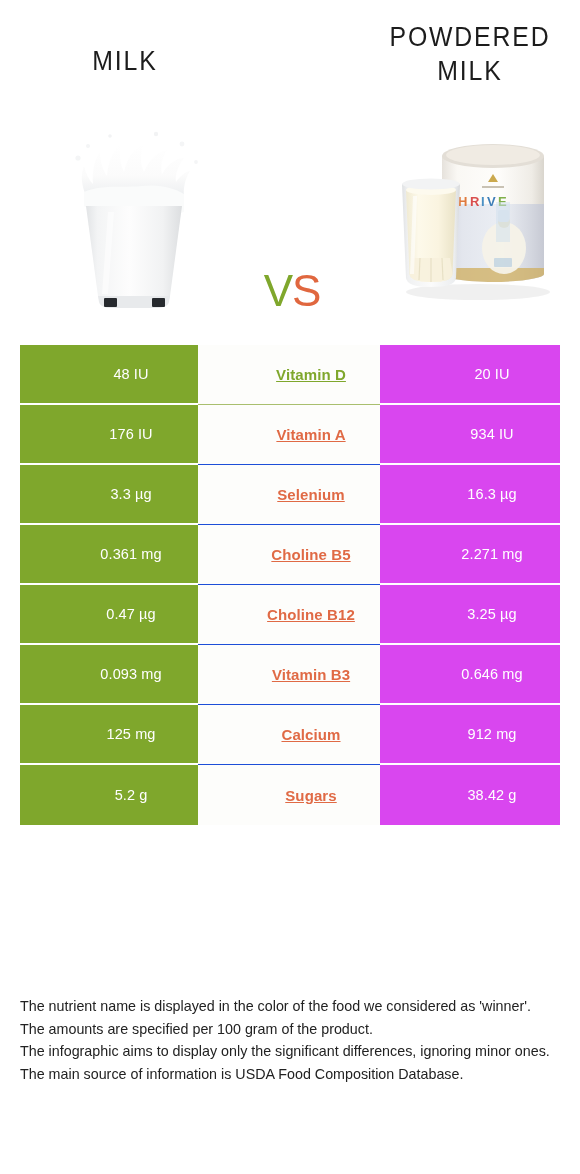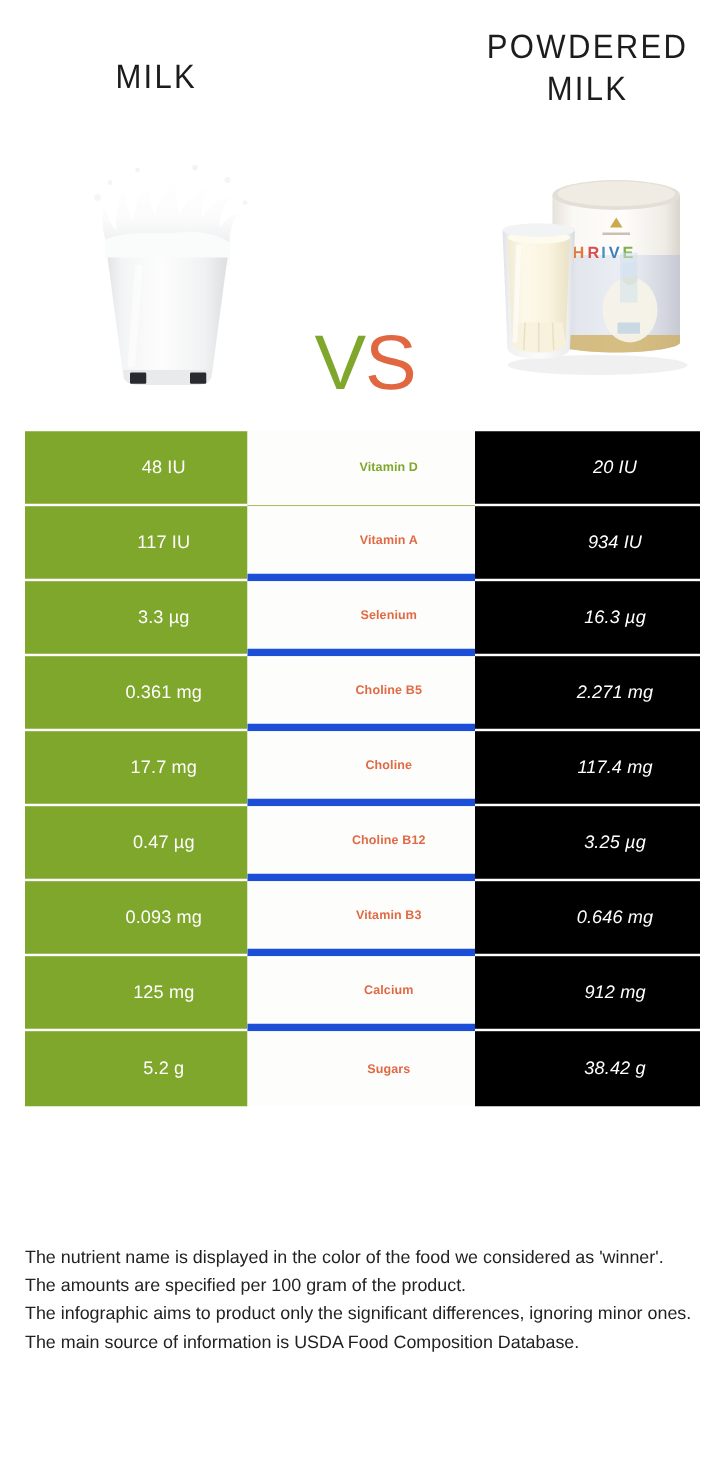--- a/index.html
+++ b/index.html
@@ -38,21 +38,21 @@
   .img-left  { left: 52px; top: 0px;  width: 160px; height: 212px; }
   .img-right { left: 386px; top: 8px; width: 170px; height: 200px; }
 
   .vs {
     position: absolute;
     left: 222px; top: 160px;
     width: 140px;
     text-align: center;
     font-family: "Liberation Sans", sans-serif;
     font-weight: 400;
-    font-size: 62px;
+    font-size: 44px;
     line-height: 62px;
     letter-spacing: -1px;
   }
   .vs .v { color: #7FA72C; }
   .vs .s { color: #E0673F; }
 
   
   .table {
     position: absolute;
     left: 20px;
@@ -75,33 +75,33 @@
   .cell-left {
     width: 178px;
     background: #7FA72C;
     color: #ffffff;
     border-bottom: 2px solid #ffffff;
   }
   .cell-mid {
     width: 182px;
     background: #fdfdfb;
     font-weight: bold;
-    font-size: 10px;
+    font-size: 15px;
+    text-decoration: underline;
   }
   .cell-right {
     width: 180px;
-    background: #000000;
+    background: #d946ef;
     color: #ffffff;
     border-bottom: 2px solid #ffffff;
-    font-style: italic;
   }
   .row:last-child .cell-left,
   .row:last-child .cell-right { border-bottom: none; }
   .cell-mid.win-green { color: #7FA72C; border-bottom: 1px solid #a9bf6e; }
-  .cell-mid.win-orange { color: #E06A45; border-bottom: 6px solid #1d4ed8; }
+  .cell-mid.win-orange { color: #E06A45; border-bottom: 1px solid #1d4ed8; }
   .row:last-child .cell-mid { border-bottom: none; }
 
   
   .footer {
     position: absolute;
     left: 20px;
     top: 995px;
     width: 540px;
     text-align: left;
     font-size: 14.3px;
@@ -267,40 +267,35 @@
     </div>
   </div>
 
   <div class="table">
       <div class="row">
         <div class="cell cell-left">48 IU</div>
         <div class="cell cell-mid win-green">Vitamin D</div>
         <div class="cell cell-right">20 IU</div>
       </div>
       <div class="row">
-        <div class="cell cell-left">117 IU</div>
+        <div class="cell cell-left">176 IU</div>
         <div class="cell cell-mid win-orange">Vitamin A</div>
         <div class="cell cell-right">934 IU</div>
       </div>
       <div class="row">
         <div class="cell cell-left">3.3 µg</div>
         <div class="cell cell-mid win-orange">Selenium</div>
         <div class="cell cell-right">16.3 µg</div>
       </div>
       <div class="row">
         <div class="cell cell-left">0.361 mg</div>
         <div class="cell cell-mid win-orange">Choline B5</div>
         <div class="cell cell-right">2.271 mg</div>
       </div>
       <div class="row">
-        <div class="cell cell-left">17.7 mg</div>
-        <div class="cell cell-mid win-orange">Choline</div>
-        <div class="cell cell-right">117.4 mg</div>
-      </div>
-      <div class="row">
         <div class="cell cell-left">0.47 µg</div>
         <div class="cell cell-mid win-orange">Choline B12</div>
         <div class="cell cell-right">3.25 µg</div>
       </div>
       <div class="row">
         <div class="cell cell-left">0.093 mg</div>
         <div class="cell cell-mid win-orange">Vitamin B3</div>
         <div class="cell cell-right">0.646 mg</div>
       </div>
       <div class="row">
@@ -311,17 +306,17 @@
       <div class="row">
         <div class="cell cell-left">5.2 g</div>
         <div class="cell cell-mid win-orange">Sugars</div>
         <div class="cell cell-right">38.42 g</div>
       </div>
     </div>
 
   <div class="footer">
     <p>The nutrient name is displayed in the color of the food we considered as 'winner'.</p>
     <p>The amounts are specified per 100 gram of the product.</p>
-    <p>The infographic aims to product only the significant differences, ignoring minor ones.</p>
+    <p>The infographic aims to display only the significant differences, ignoring minor ones.</p>
     <p>The main source of information is USDA Food Composition Database.</p>
   </div>
 
 </div>
 
 </body></html>

